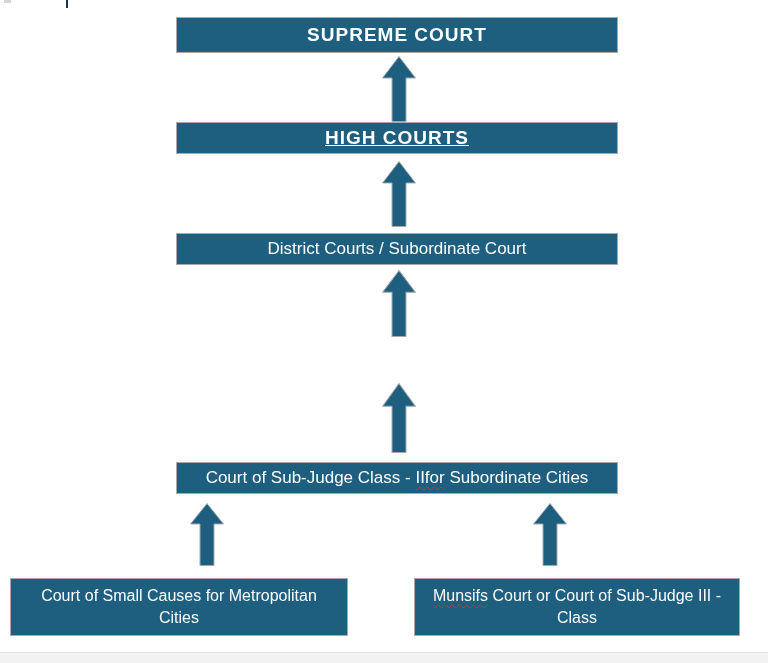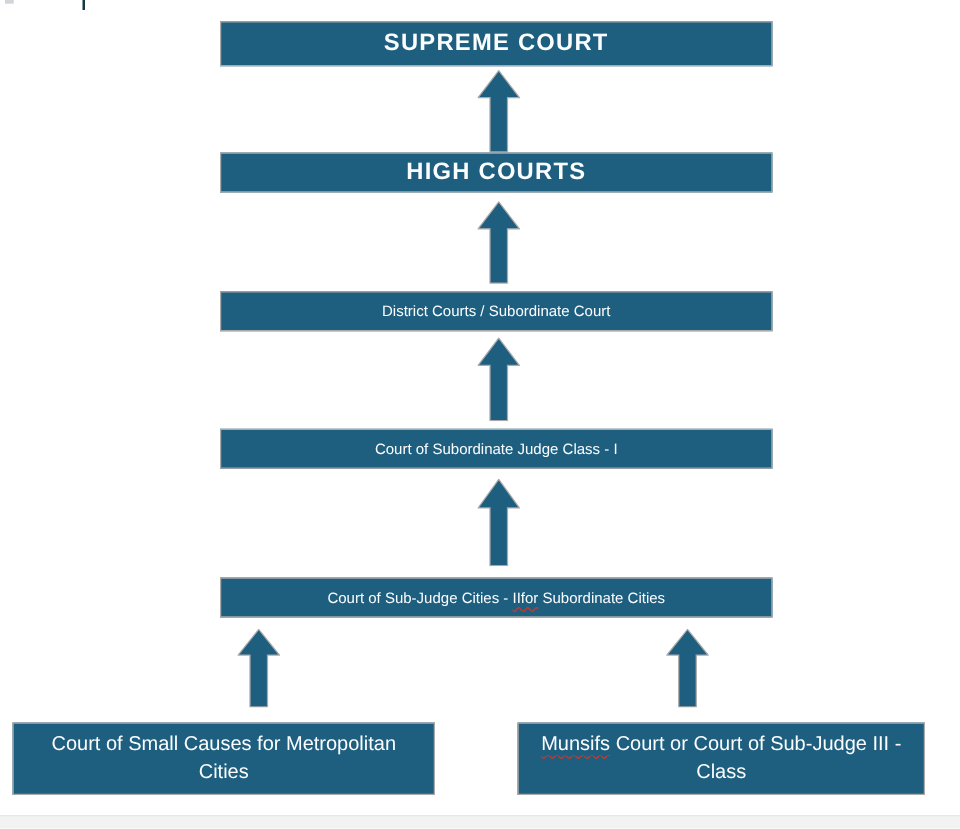--- a/index.html
+++ b/index.html
@@ -17,25 +17,25 @@
     background: var(--box-fill, #1e5f80);
     border: 1px solid var(--box-border, #a9a9a9);
     color: var(--box-text, #fbfdfe);
     display: flex;
     align-items: center;
     justify-content: center;
     text-align: center;
   }
   .node--mid { left: 176px; width: 442px; }
   .node--top-style { font-size: 19px; font-weight: 600; letter-spacing: 1px; }
-  .node--body-style { font-size: 12px; font-weight: 400; }
+  .node--body-style { font-size: 17px; font-weight: 400; }
   .node--small { font-size: 16px; line-height: 22px; padding: 4px 14px; }
 
   #node-1 { top: 17px;  height: 36px; }
-  #node-2 { top: 122px; height: 32px; }
+  #node-2 { top: 122px; height: 32px; text-decoration: underline; }
   #node-3 { top: 233px; height: 32px; }
   #node-4 { top: 343px; height: 32px; }
   #node-5 { top: 462px; height: 32px; }
   #node-6 { left: 10px;  top: 578px; width: 338px; height: 58px; }
   #node-7 { left: 414px; top: 578px; width: 326px; height: 58px; }
 
   .connector { position: absolute; width: 34px; }
   #arrow-1 { left: 382px; top: 56px;  height: 66px; }
   #arrow-2 { left: 382px; top: 161px; height: 66px; }
   #arrow-3 { left: 382px; top: 270px; height: 67px; }
@@ -99,32 +99,29 @@
   <div class="node node--mid node--body-style" id="node-3">
     <span>District Courts / Subordinate Court</span>
   </div>
 
   <div class="connector" id="arrow-3">
     <svg viewBox="0 0 34 66" preserveAspectRatio="none">
       <polygon points="17,0.5 33.5,22 24,22 24,65.5 10,65.5 10,22 0.5,22"></polygon>
     </svg>
   </div>
 
-  <div class="node node--mid node--body-style" id="node-4">
-    <span>Court of Subordinate Judge Class - I</span>
-  </div>
 
   <div class="connector" id="arrow-4">
     <svg viewBox="0 0 34 66" preserveAspectRatio="none">
       <polygon points="17,0.5 33.5,22 24,22 24,65.5 10,65.5 10,22 0.5,22"></polygon>
     </svg>
   </div>
 
   <div class="node node--mid node--body-style" id="node-5">
-    <span><span>Court of Sub-Judge Cities - </span><span class="misspelled">IIfor</span><span> Subordinate Cities</span></span>
+    <span><span>Court of Sub-Judge Class - </span><span class="misspelled">IIfor</span><span> Subordinate Cities</span></span>
   </div>
 
   <div class="connector" id="arrow-5">
     <svg viewBox="0 0 34 63" preserveAspectRatio="none">
       <polygon points="17,0.5 33.5,21 24,21 24,62.5 10,62.5 10,21 0.5,21"></polygon>
     </svg>
   </div>
   <div class="connector" id="arrow-6">
     <svg viewBox="0 0 34 63" preserveAspectRatio="none">
       <polygon points="17,0.5 33.5,21 24,21 24,62.5 10,62.5 10,21 0.5,21"></polygon>

